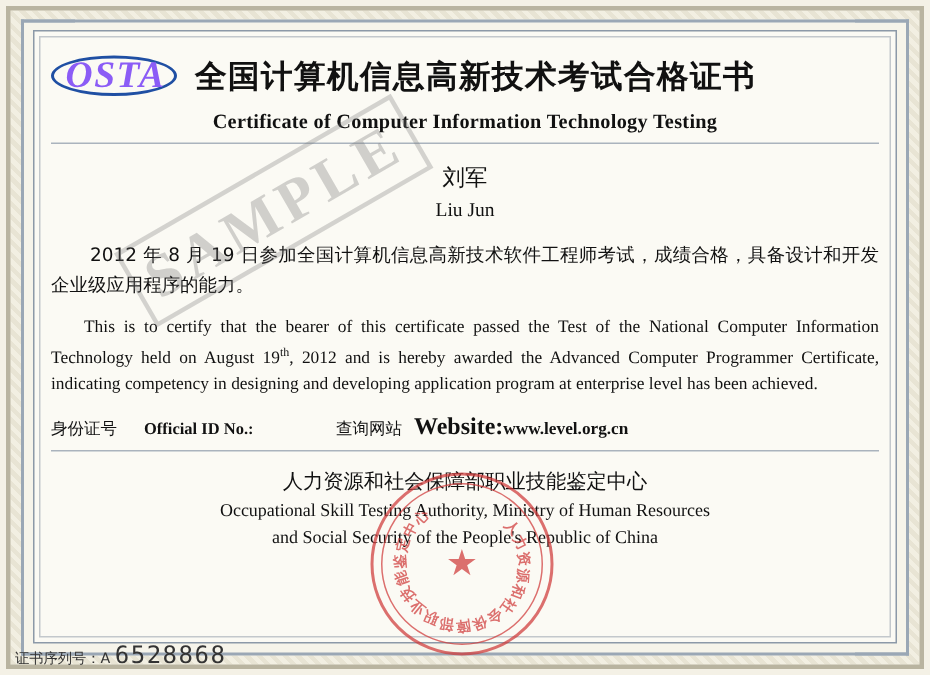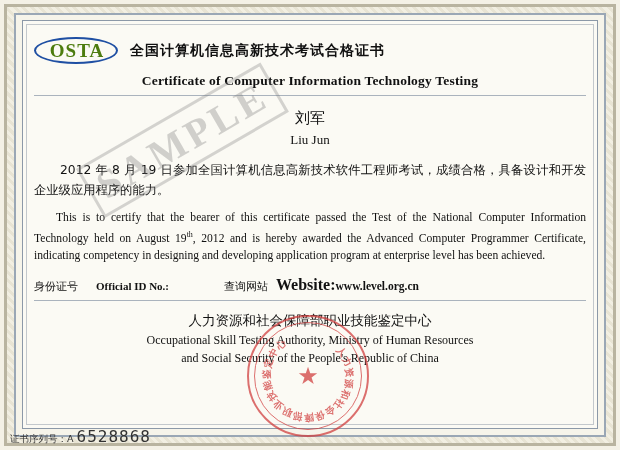--- a/index.html
+++ b/index.html
@@ -91,29 +91,30 @@
     box-sizing: border-box;
   }
   .osta-logo .txt {
     position: absolute;
     left: 0; top: 0;
     width: 86px;
     height: 30px;
     line-height: 30px;
     text-align: center;
     font-family: "Liberation Serif", serif;
-    font-weight: bold;
-    font-size: 19px;
-    color: #4d7c0f;
+    font-style: italic;
+    font-weight: bold;
+    font-size: 25px;
+    color: #8b5cf6;
     letter-spacing: 1px;
   }
   .title-cn {
     font-family: "DejaVu Sans", sans-serif;
     font-weight: bold;
-    font-size: 14px;
+    font-size: 21px;
     color: #111;
     letter-spacing: 1px;
     white-space: nowrap;
     text-align: center;
   }
   .title-en {
     text-align: center;
     font-family: "Liberation Serif", serif;
     font-weight: bold;
     font-size: 13.5px;

